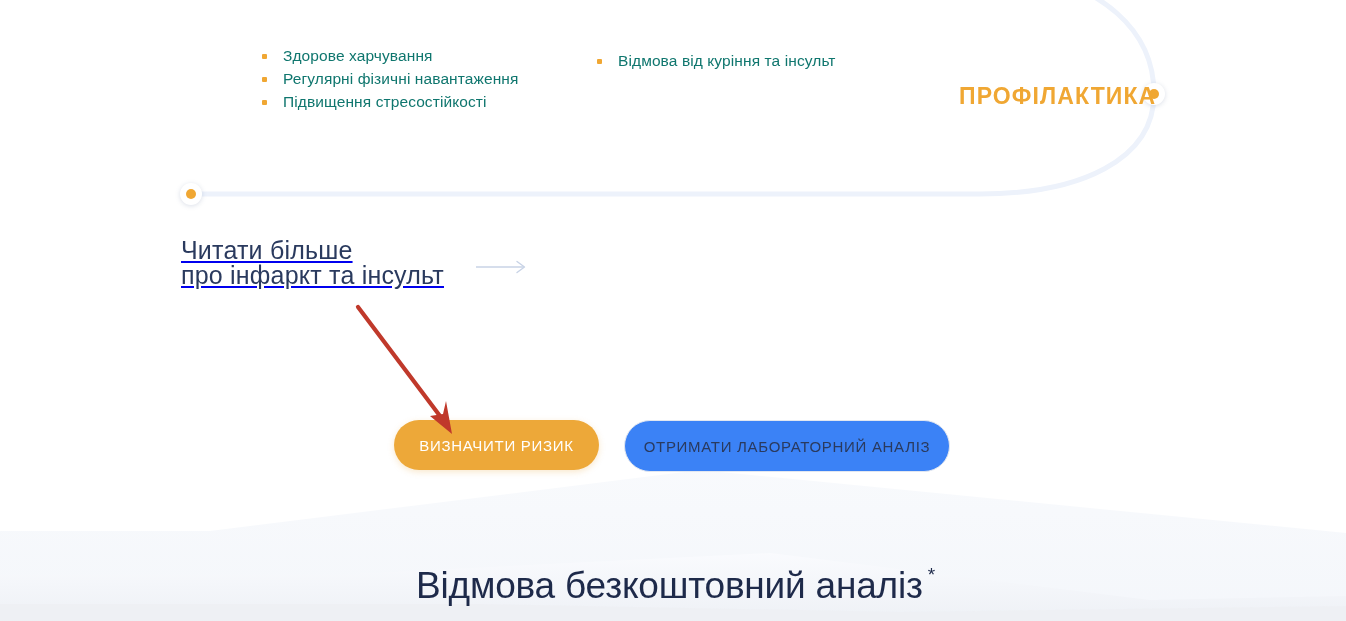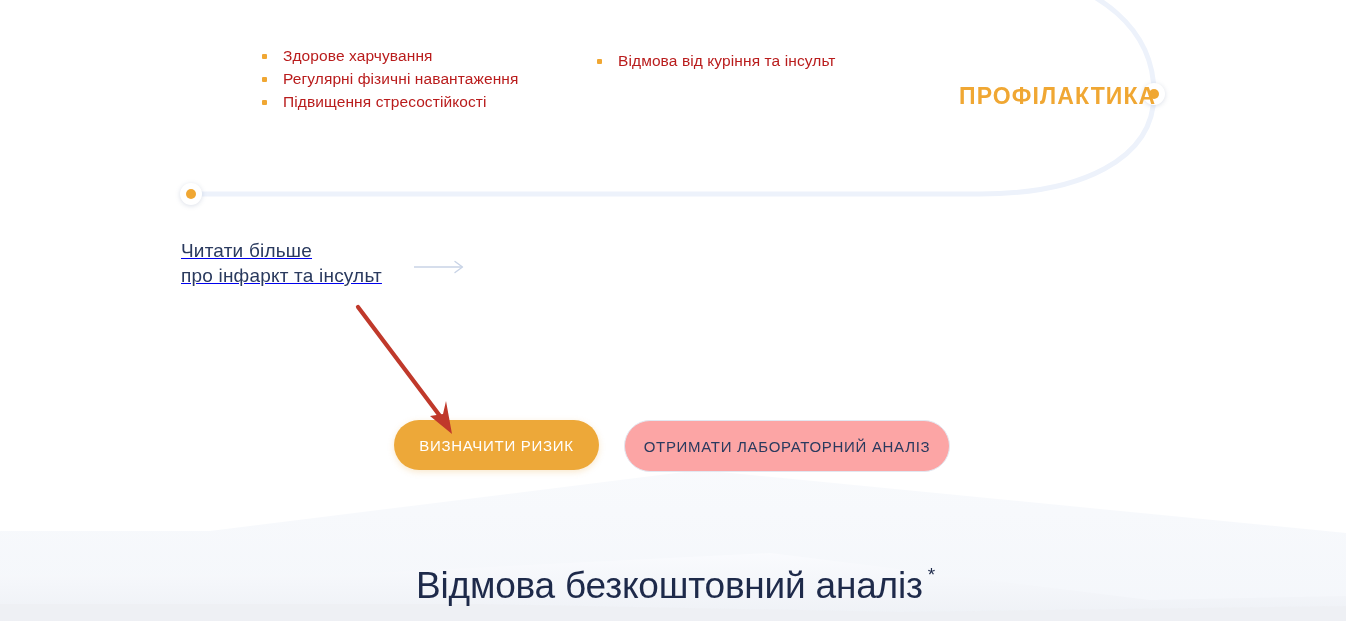--- a/index.html
+++ b/index.html
@@ -54,21 +54,21 @@
   }
   .bullet-dot {
     flex:0 0 auto;
     width:5px; height:5px;
     border-radius:1px;
     background:#F0A733;
     margin-top:8px;
     margin-right:16px;
   }
   .bullet-text {
-    color:#b91c1c;
+    color:#0f766e;
     font-size:15.5px;
     line-height:20px;
     letter-spacing:0.1px;
     white-space:pre-line;
   }
 
   
   #profilaktyka {
     position:absolute;
     left:959px; top:83px;
@@ -83,21 +83,21 @@
   
   #read-more {
     position:absolute;
     left:181px; top:238px;
     z-index:3;
     display:flex;
     align-items:center;
   }
   #read-more-text {
     color:#2A3A5E;
-    font-size:19px;
+    font-size:25px;
     line-height:25px;
     letter-spacing:0.2px;
     white-space:pre-line;
   }
   #read-more-arrow {
     margin-left:31px;
     margin-top:12px;
   }
 
   
@@ -117,21 +117,21 @@
     left:394px; top:420px;
     width:205px; height:50px;
     background:#EDA839;
     color:#ffffff;
     border:none;
     box-shadow:0 2px 6px rgba(230,165,55,0.25);
   }
   #btn-secondary {
     left:624px; top:420px;
     width:326px; height:52px;
-    background:#fca5a5;
+    background:#3b82f6;
     color:#2A3A5E;
     border:1px solid #E2E7F0;
   }
 
   
   #bottom-heading {
     position:absolute;
     left:0; top:565px;
     width:1346px;
     text-align:center;

